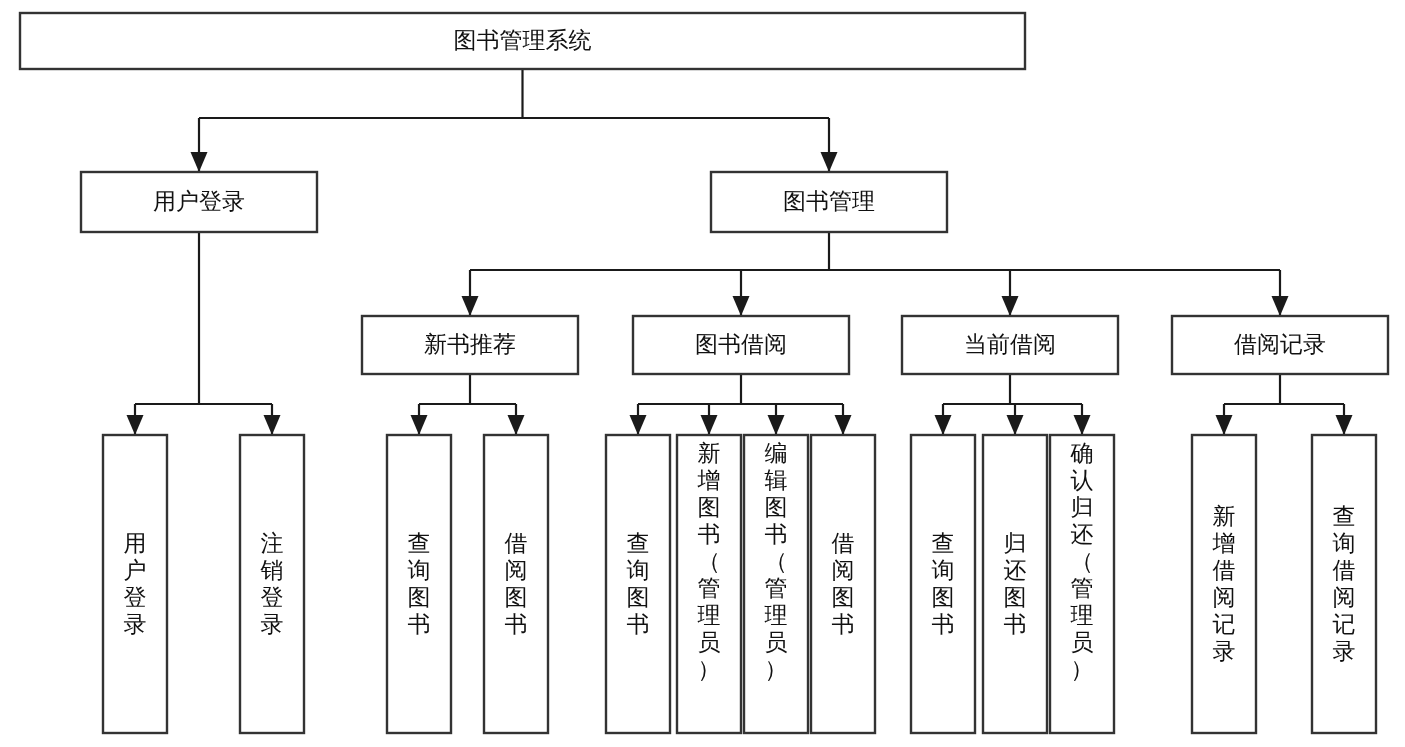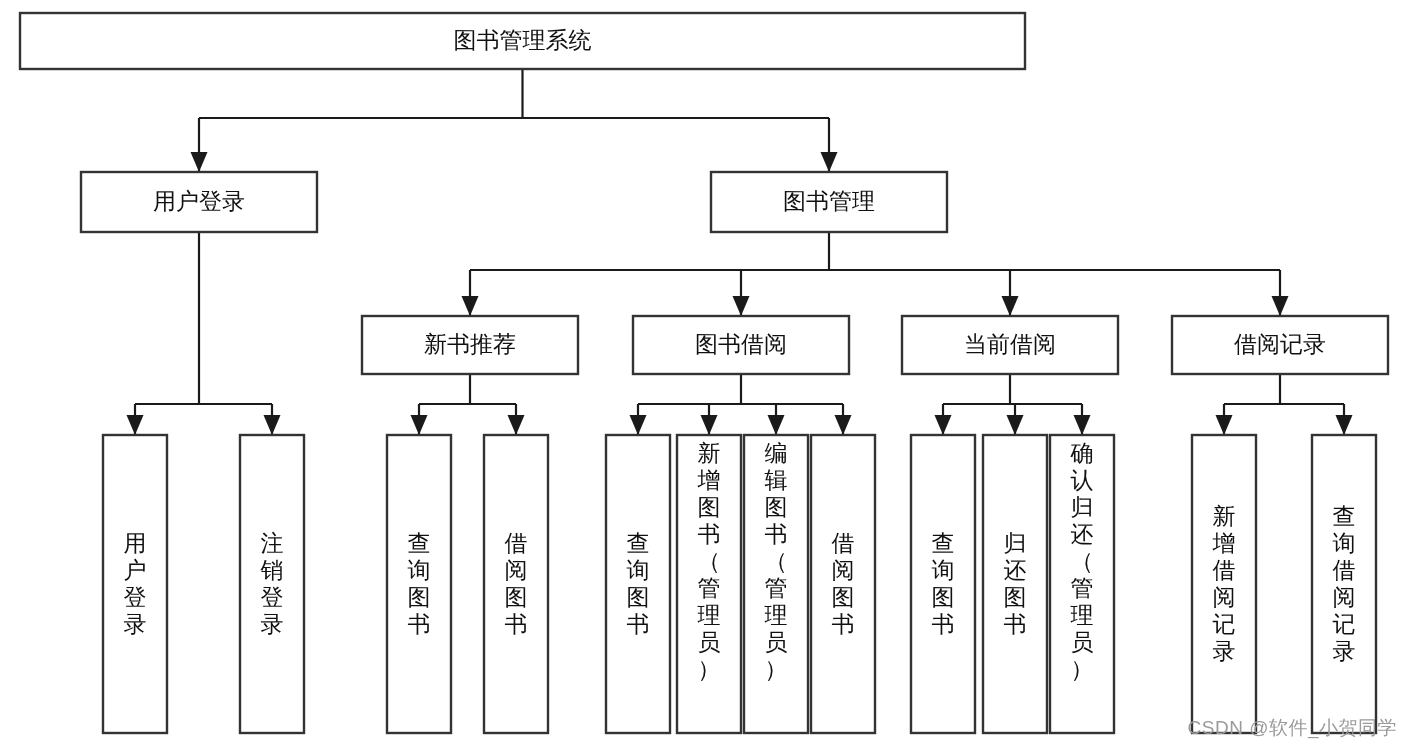--- a/index.html
+++ b/index.html
@@ -201,14 +201,13 @@
         <g>
           <rect x="1192" y="435" width="64" height="298" class="node-box"></rect>
           <text x="1224" y="524" class="node-label-v"><tspan x="1224" dy="0">新</tspan><tspan x="1224" dy="27">增</tspan><tspan x="1224" dy="27">借</tspan><tspan x="1224" dy="27">阅</tspan><tspan x="1224" dy="27">记</tspan><tspan x="1224" dy="27">录</tspan></text>
         </g>
         <g>
           <rect x="1312" y="435" width="64" height="298" class="node-box"></rect>
           <text x="1344" y="524" class="node-label-v"><tspan x="1344" dy="0">查</tspan><tspan x="1344" dy="27">询</tspan><tspan x="1344" dy="27">借</tspan><tspan x="1344" dy="27">阅</tspan><tspan x="1344" dy="27">记</tspan><tspan x="1344" dy="27">录</tspan></text>
         </g>
       </g>
   </svg>
-  <div class="watermark">CSDN @软件_小贺同学</div>
 </div>
 
 </body></html>

